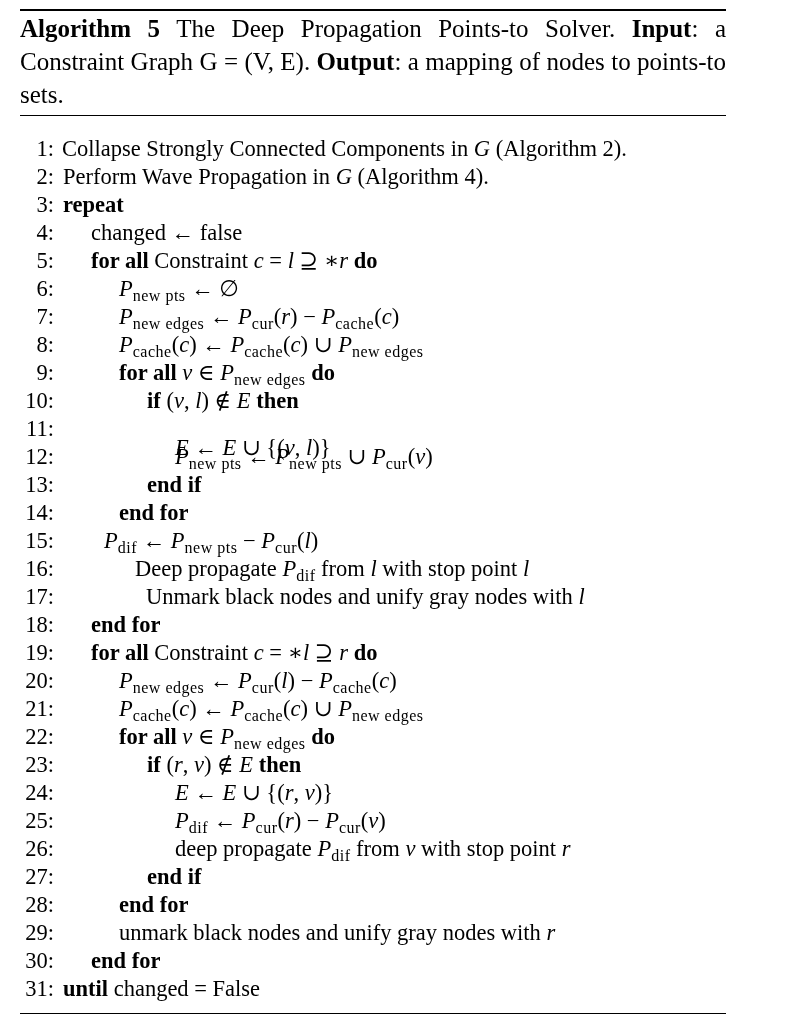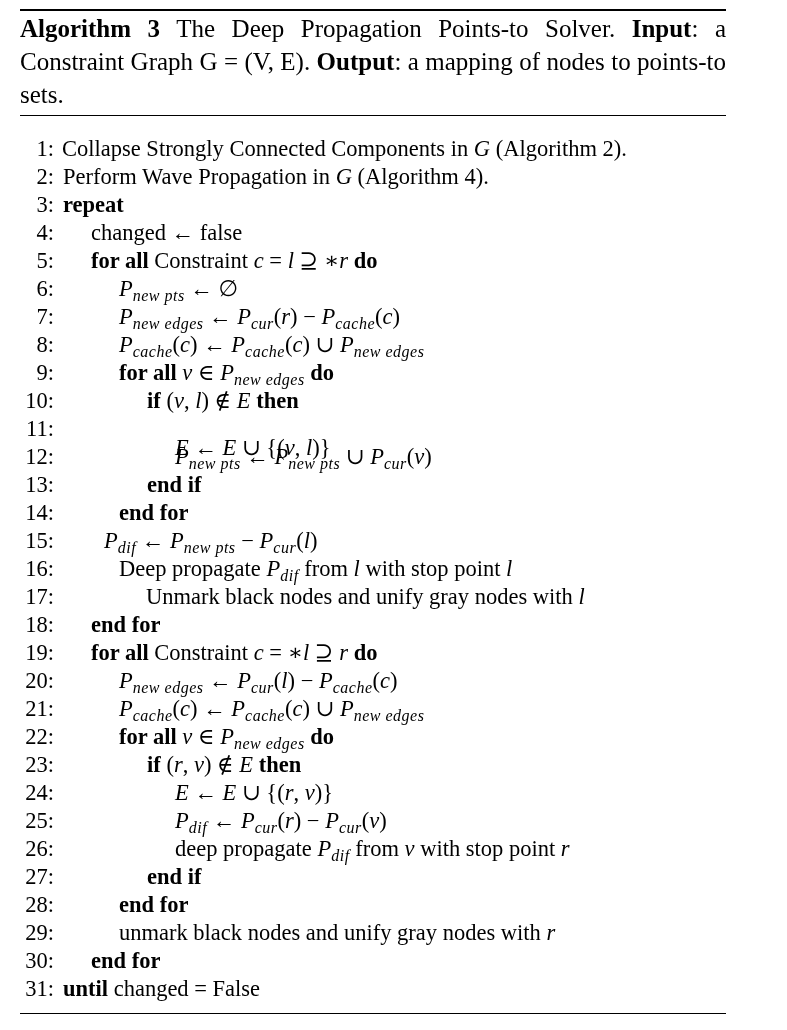--- a/index.html
+++ b/index.html
@@ -9,28 +9,28 @@
     #rule-top { top: 9px; height: 2px; }
     #rule-mid { top: 115px; height: 1px; }
     #rule-bot { top: 1013px; height: 1px; }
     #caption { position: absolute; left: 20px; top: 12px; width: 706px;
                font-size: 25px; line-height: 33px; text-align: justify; }
     #caption b { font-weight: bold; }
     #lines { position: absolute; left: 0; top: 135px; width: 787px; }
     .line { position: absolute; left: 0; height: 28px; font-size: 22.5px; line-height: 28px; white-space: nowrap; }
     .ln { position: absolute; width: 54px; text-align: right; left: 0; }
     .code { position: absolute; white-space: nowrap; }
-    .sub { font-style: italic; font-size: 16px; position: relative; top: 5px; letter-spacing: 0.5px; }
+    .sub { font-size: 16px; position: relative; top: 5px; letter-spacing: 0.5px; }
   </style>
 </head>
 <body>
 
 <div class="rule" id="rule-top"></div>
 
-<div id="caption"><b>Algorithm 3</b><span> The Deep Propagation Points-to Solver. </span><b>Input</b><span>: a Constraint Graph G = (V, E). </span><b>Output</b><span>: a mapping of nodes to points-to sets.</span></div>
+<div id="caption"><b>Algorithm 5</b><span> The Deep Propagation Points-to Solver. </span><b>Input</b><span>: a Constraint Graph G = (V, E). </span><b>Output</b><span>: a mapping of nodes to points-to sets.</span></div>
 
 <div class="rule" id="rule-mid"></div>
 
 <div id="lines">
     <div class="line" style="top: 0px;">
       <span class="ln">1:</span>
       <span class="code" style="left: 62px;">Collapse Strongly Connected Components in <i>G</i> (Algorithm 2).</span>
     </div>
     <div class="line" style="top: 28px;">
       <span class="ln">2:</span>
@@ -83,21 +83,21 @@
     <div class="line" style="top: 364px;">
       <span class="ln">14:</span>
       <span class="code" style="left: 119px;"><b>end for</b></span>
     </div>
     <div class="line" style="top: 392px;">
       <span class="ln">15:</span>
       <span class="code" style="left: 104px;"><i>P</i><span class="sub">dif</span> ← <i>P</i><span class="sub">new pts</span> − <i>P</i><span class="sub">cur</span>(<i>l</i>)</span>
     </div>
     <div class="line" style="top: 420px;">
       <span class="ln">16:</span>
-      <span class="code" style="left: 119px;">Deep propagate <i>P</i><span class="sub">dif</span> from <i>l</i> with stop point <i>l</i></span>
+      <span class="code" style="left: 135px;">Deep propagate <i>P</i><span class="sub">dif</span> from <i>l</i> with stop point <i>l</i></span>
     </div>
     <div class="line" style="top: 448px;">
       <span class="ln">17:</span>
       <span class="code" style="left: 119px; margin-left: 27px;">Unmark black nodes and unify gray nodes with <i>l</i></span>
     </div>
     <div class="line" style="top: 476px;">
       <span class="ln">18:</span>
       <span class="code" style="left: 91px;"><b>end for</b></span>
     </div>
     <div class="line" style="top: 504px;">

